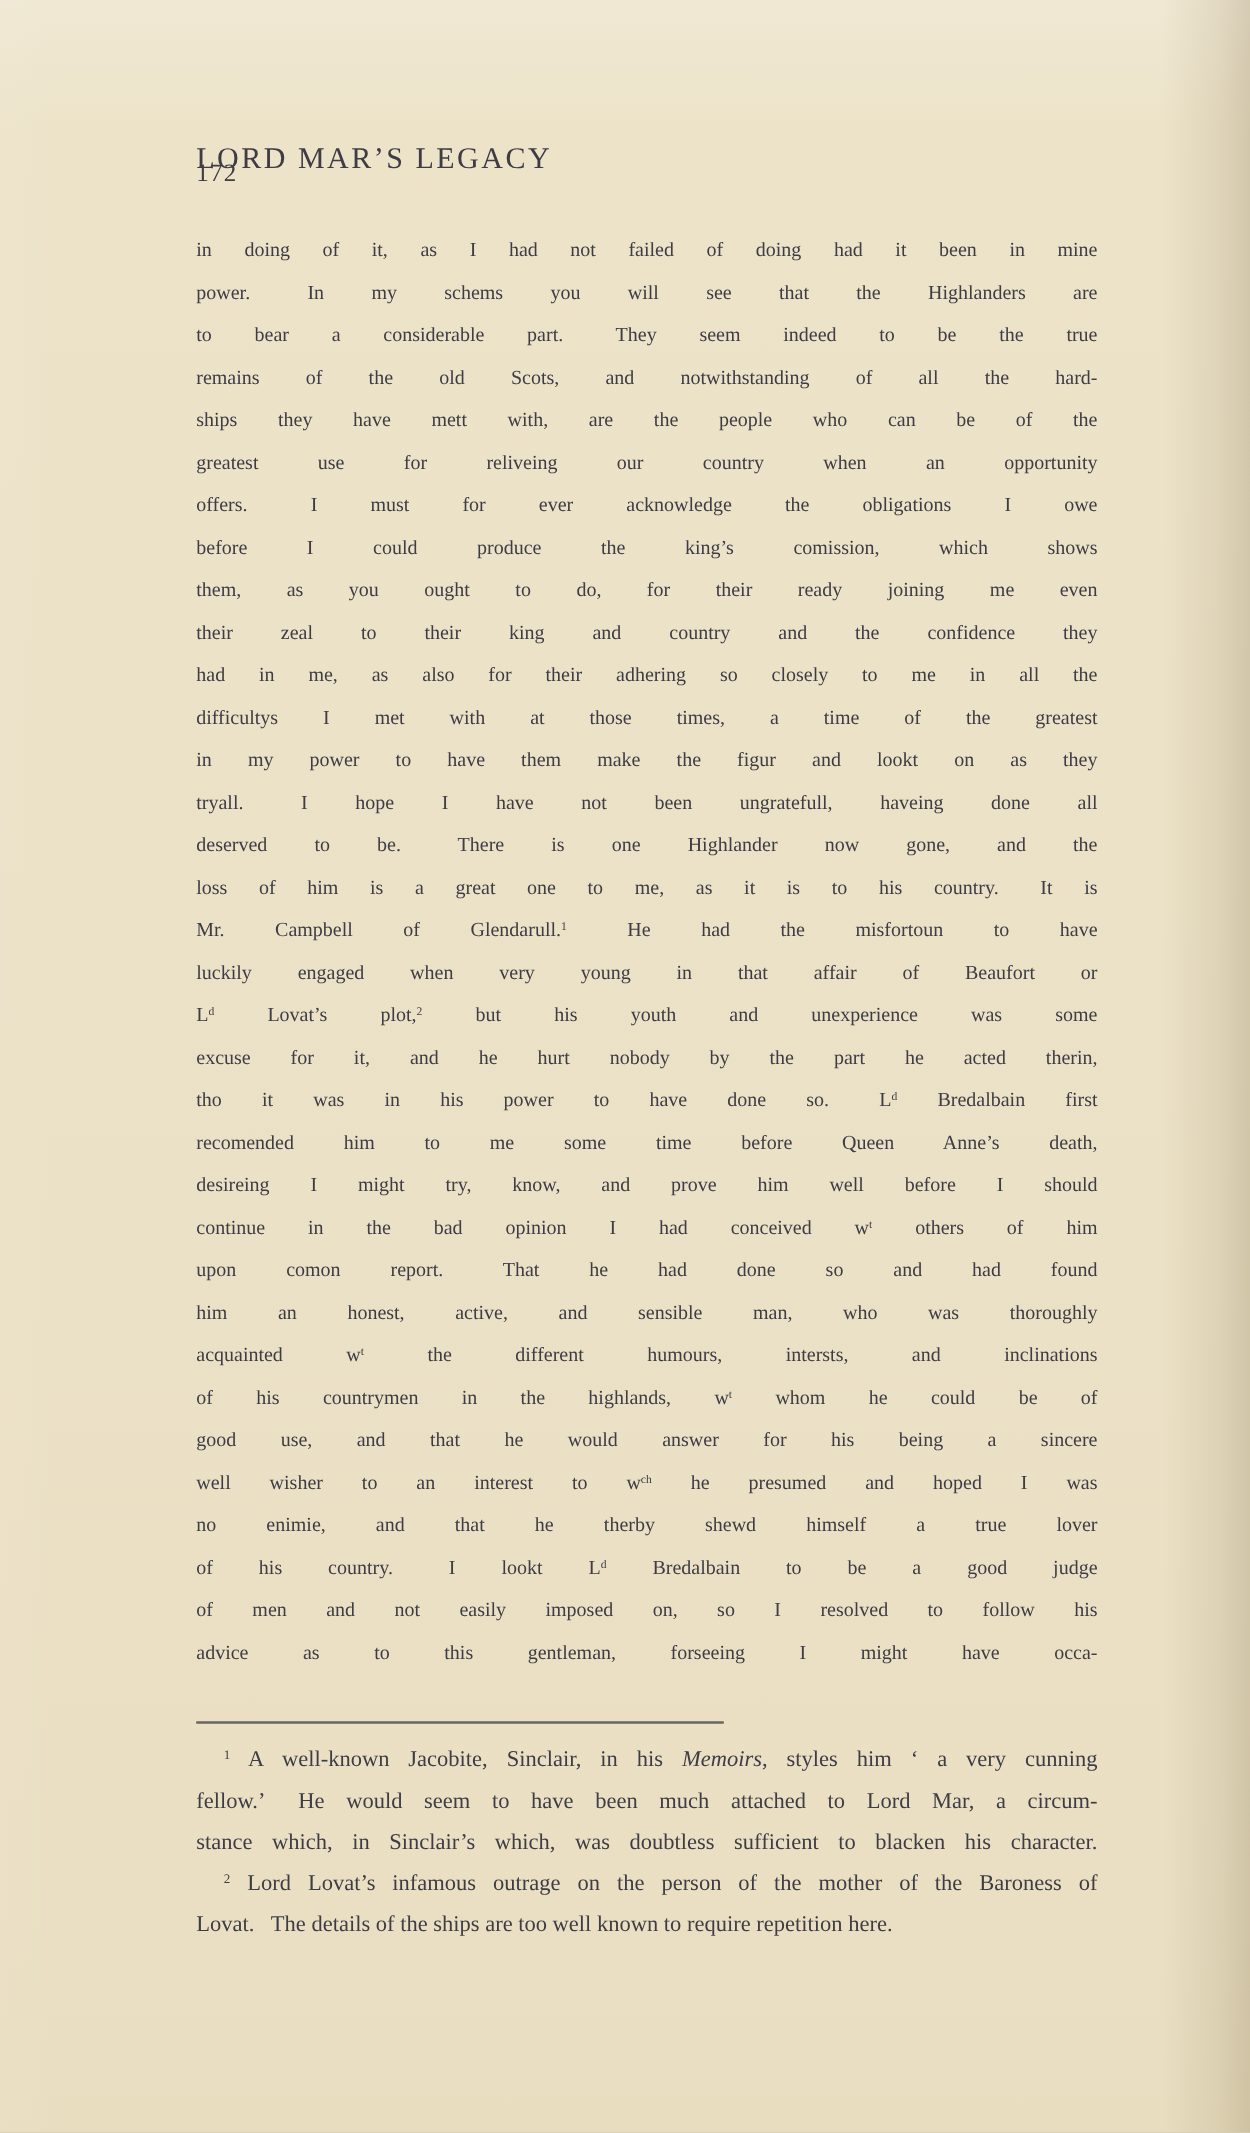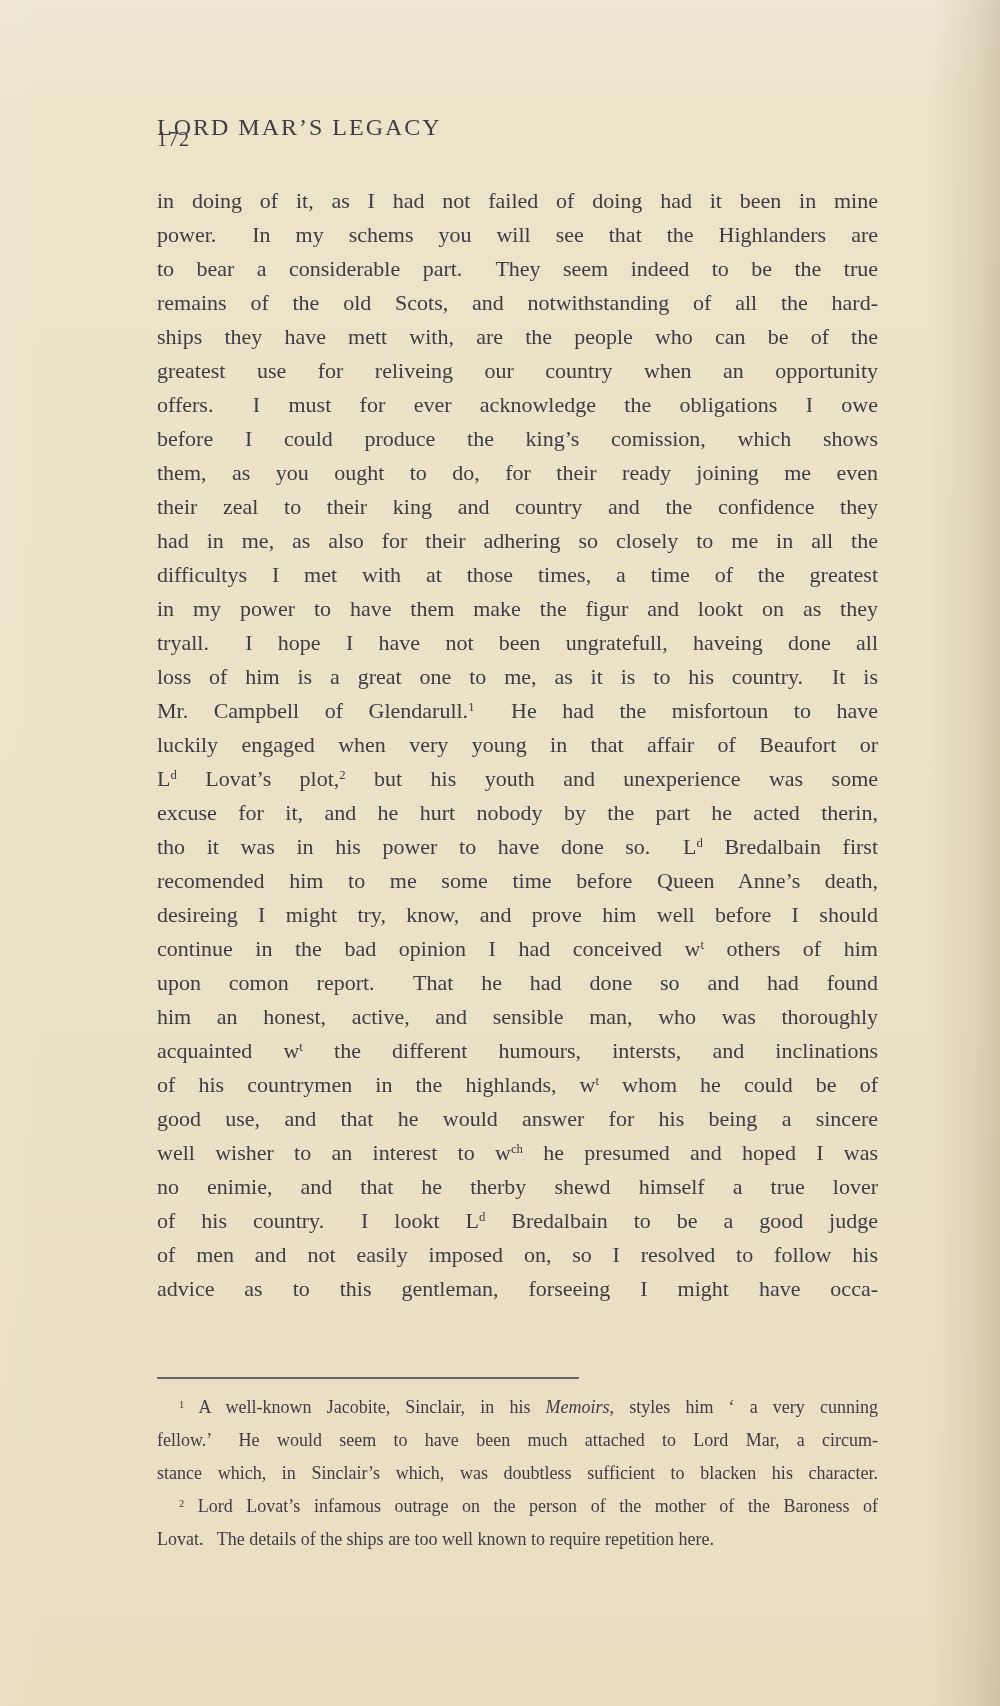--- a/index.html
+++ b/index.html
@@ -33,21 +33,21 @@
     white-space: nowrap;
   }
   .body-text {
     position: absolute;
     top: 184px; left: 157px;
     width: 721px;
   }
   .bline {
     height: 34px;
     line-height: 34px;
-    font-size: 22px;
+    font-size: 16px;
     word-spacing: -1px;
     text-align: justify;
     text-align-last: justify;
     white-space: normal;
   }
   .footnote-rule {
     position: absolute;
     top: 1377px; left: 157px;
     width: 422px; height: 2px;
     background: rgba(62,60,68,0.75);
@@ -90,20 +90,21 @@
       <div class="bline"><span>ships they have mett with, are the people who can be of the</span></div>
       <div class="bline"><span>greatest use for reliveing our country when an opportunity</span></div>
       <div class="bline"><span>offers.  I must for ever acknowledge the obligations I owe</span></div>
       <div class="bline"><span>before I could produce the king’s comission, which shows</span></div>
       <div class="bline"><span>them, as you ought to do, for their ready joining me even</span></div>
       <div class="bline"><span>their zeal to their king and country and the confidence they</span></div>
       <div class="bline"><span>had in me, as also for their adhering so closely to me in all the</span></div>
       <div class="bline"><span>difficultys I met with at those times, a time of the greatest</span></div>
       <div class="bline"><span>in my power to have them make the figur and lookt on as they</span></div>
       <div class="bline"><span>tryall.  I hope I have not been ungratefull, haveing done all</span></div>
+      <div class="bline"><span>deserved to be.  There is one Highlander now gone, and the</span></div>
       <div class="bline"><span>loss of him is a great one to me, as it is to his country.  It is</span></div>
       <div class="bline"><span>Mr. Campbell of Glendarull.</span><span class="sup">1</span><span>  He had the misfortoun to have</span></div>
       <div class="bline"><span>luckily engaged when very young in that affair of Beaufort or</span></div>
       <div class="bline"><span>L</span><span class="sup">d</span><span> Lovat’s plot,</span><span class="sup">2</span><span> but his youth and unexperience was some</span></div>
       <div class="bline"><span>excuse for it, and he hurt nobody by the part he acted therin,</span></div>
       <div class="bline"><span>tho it was in his power to have done so.  L</span><span class="sup">d</span><span> Bredalbain first</span></div>
       <div class="bline"><span>recomended him to me some time before Queen Anne’s death,</span></div>
       <div class="bline"><span>desireing I might try, know, and prove him well before I should</span></div>
       <div class="bline"><span>continue in the bad opinion I had conceived w</span><span class="sup">t</span><span> others of him</span></div>
       <div class="bline"><span>upon comon report.  That he had done so and had found</span></div>

